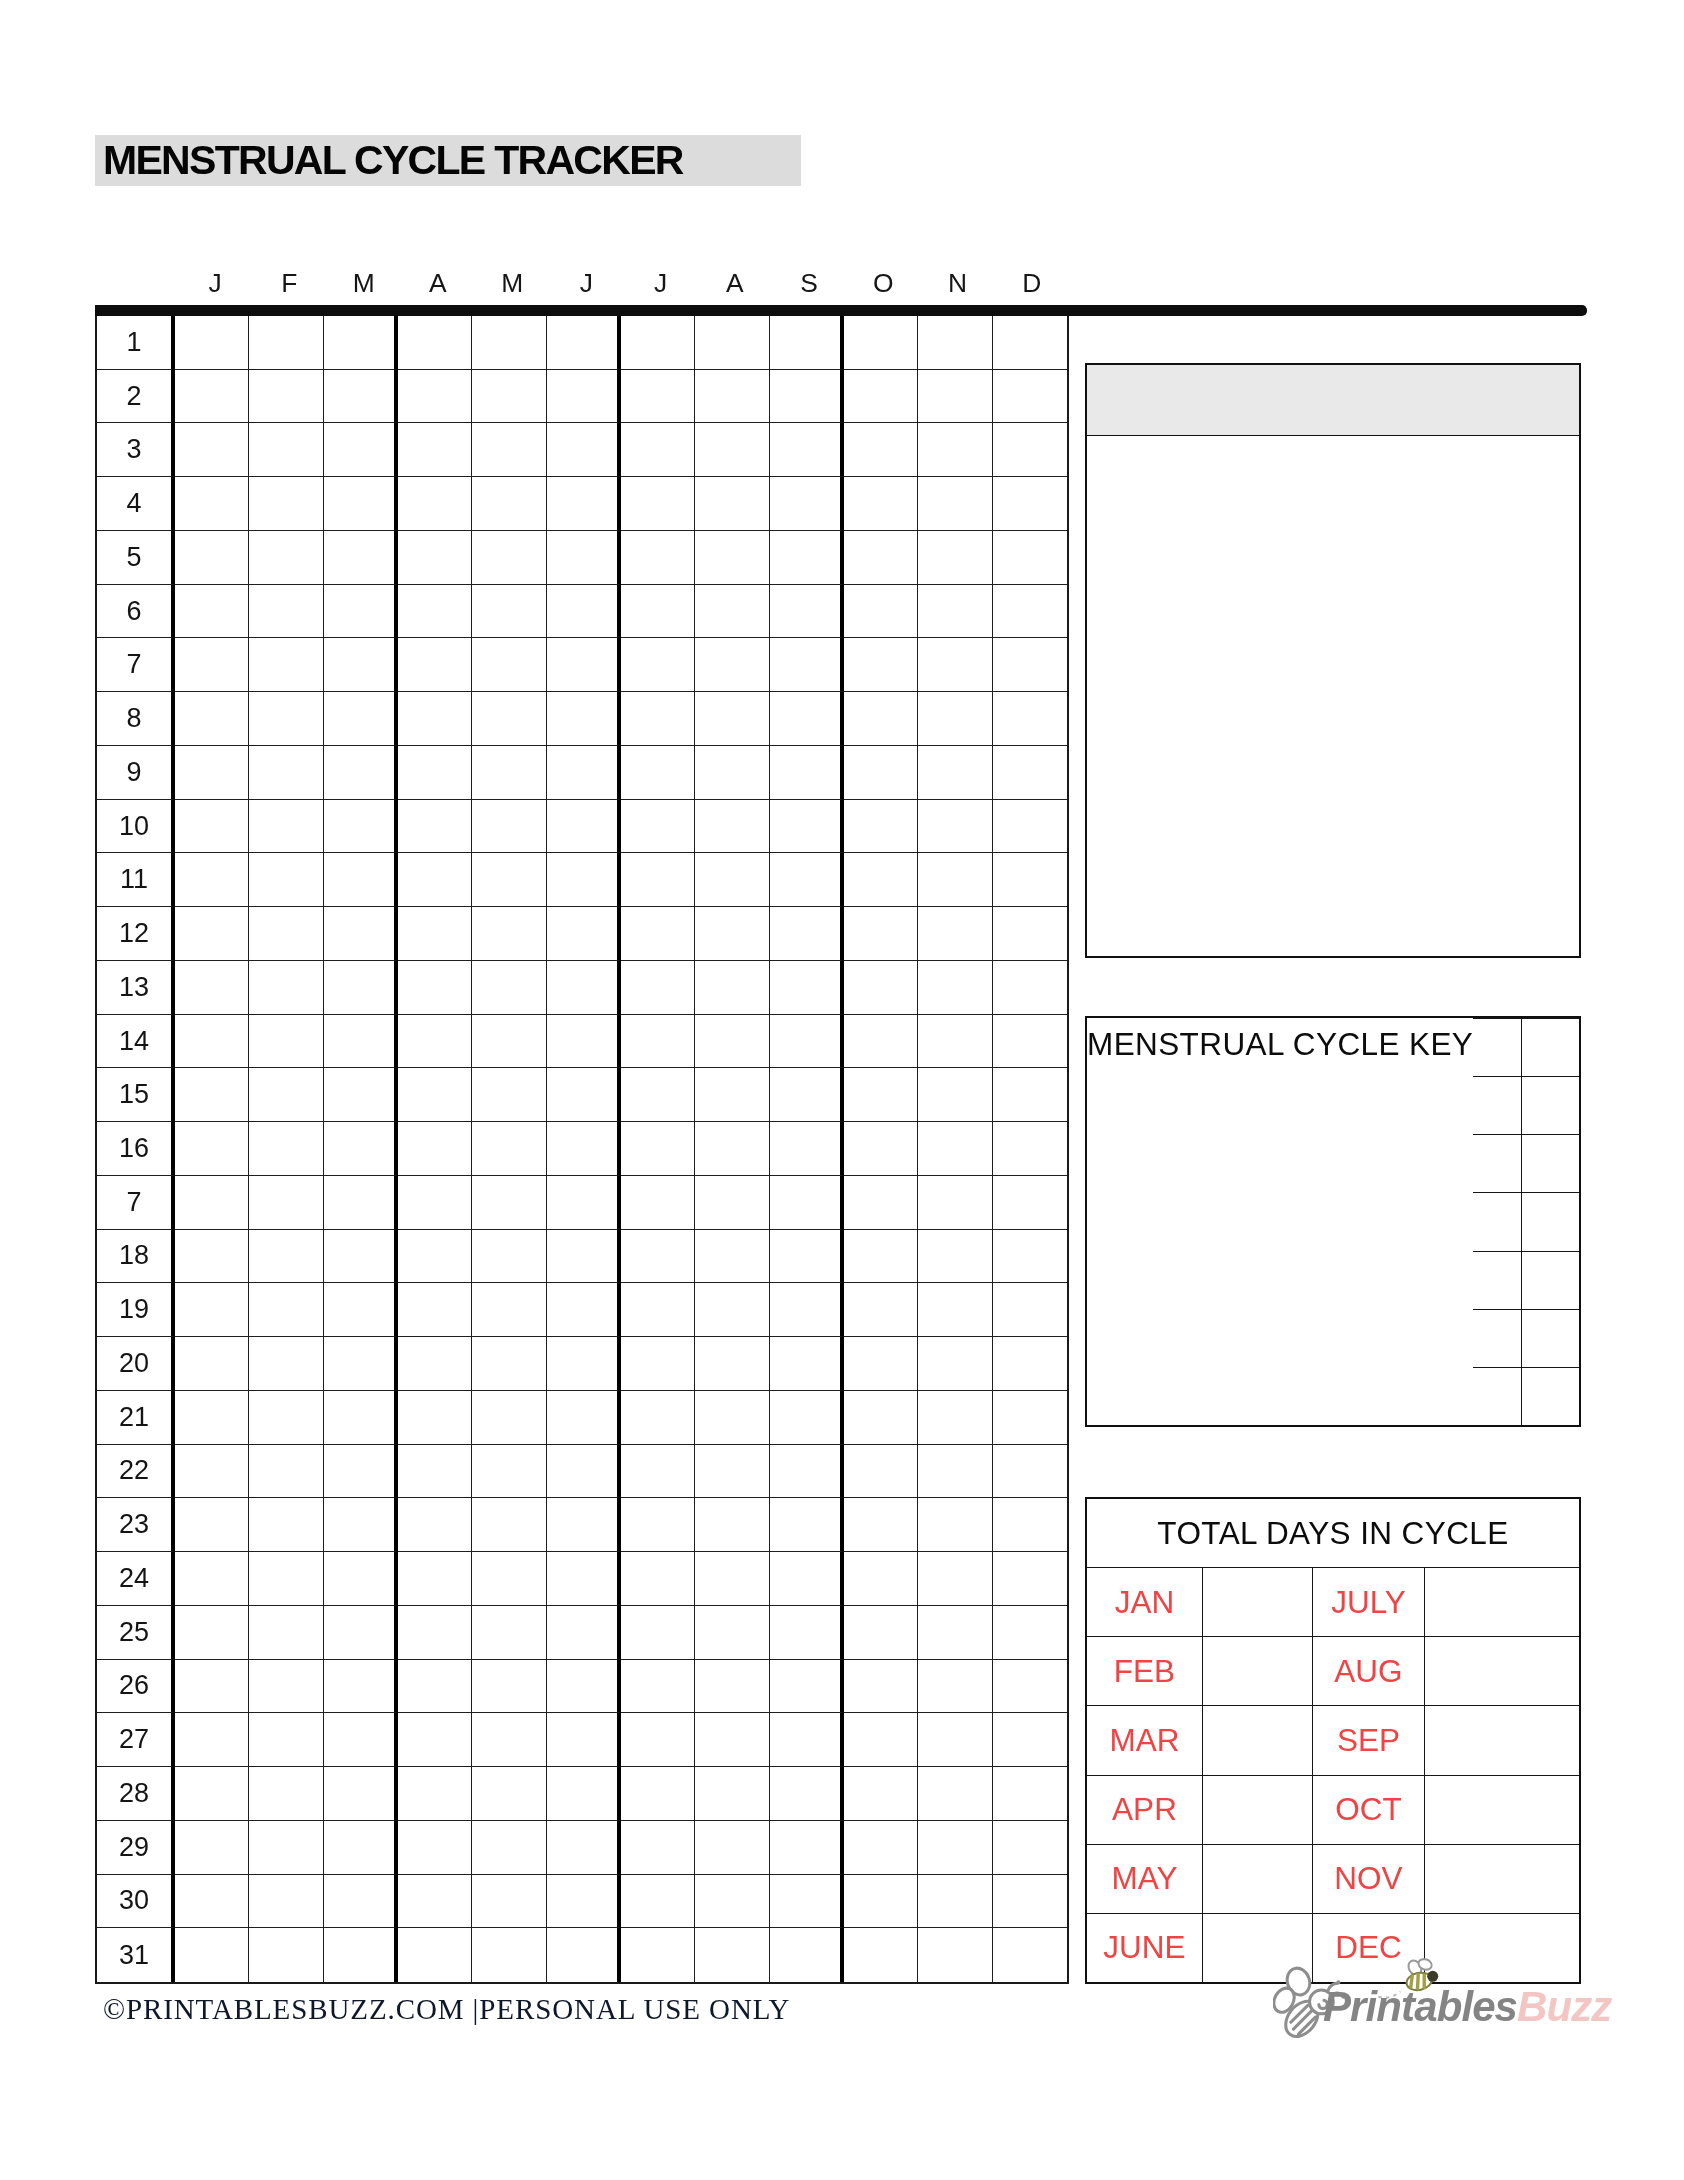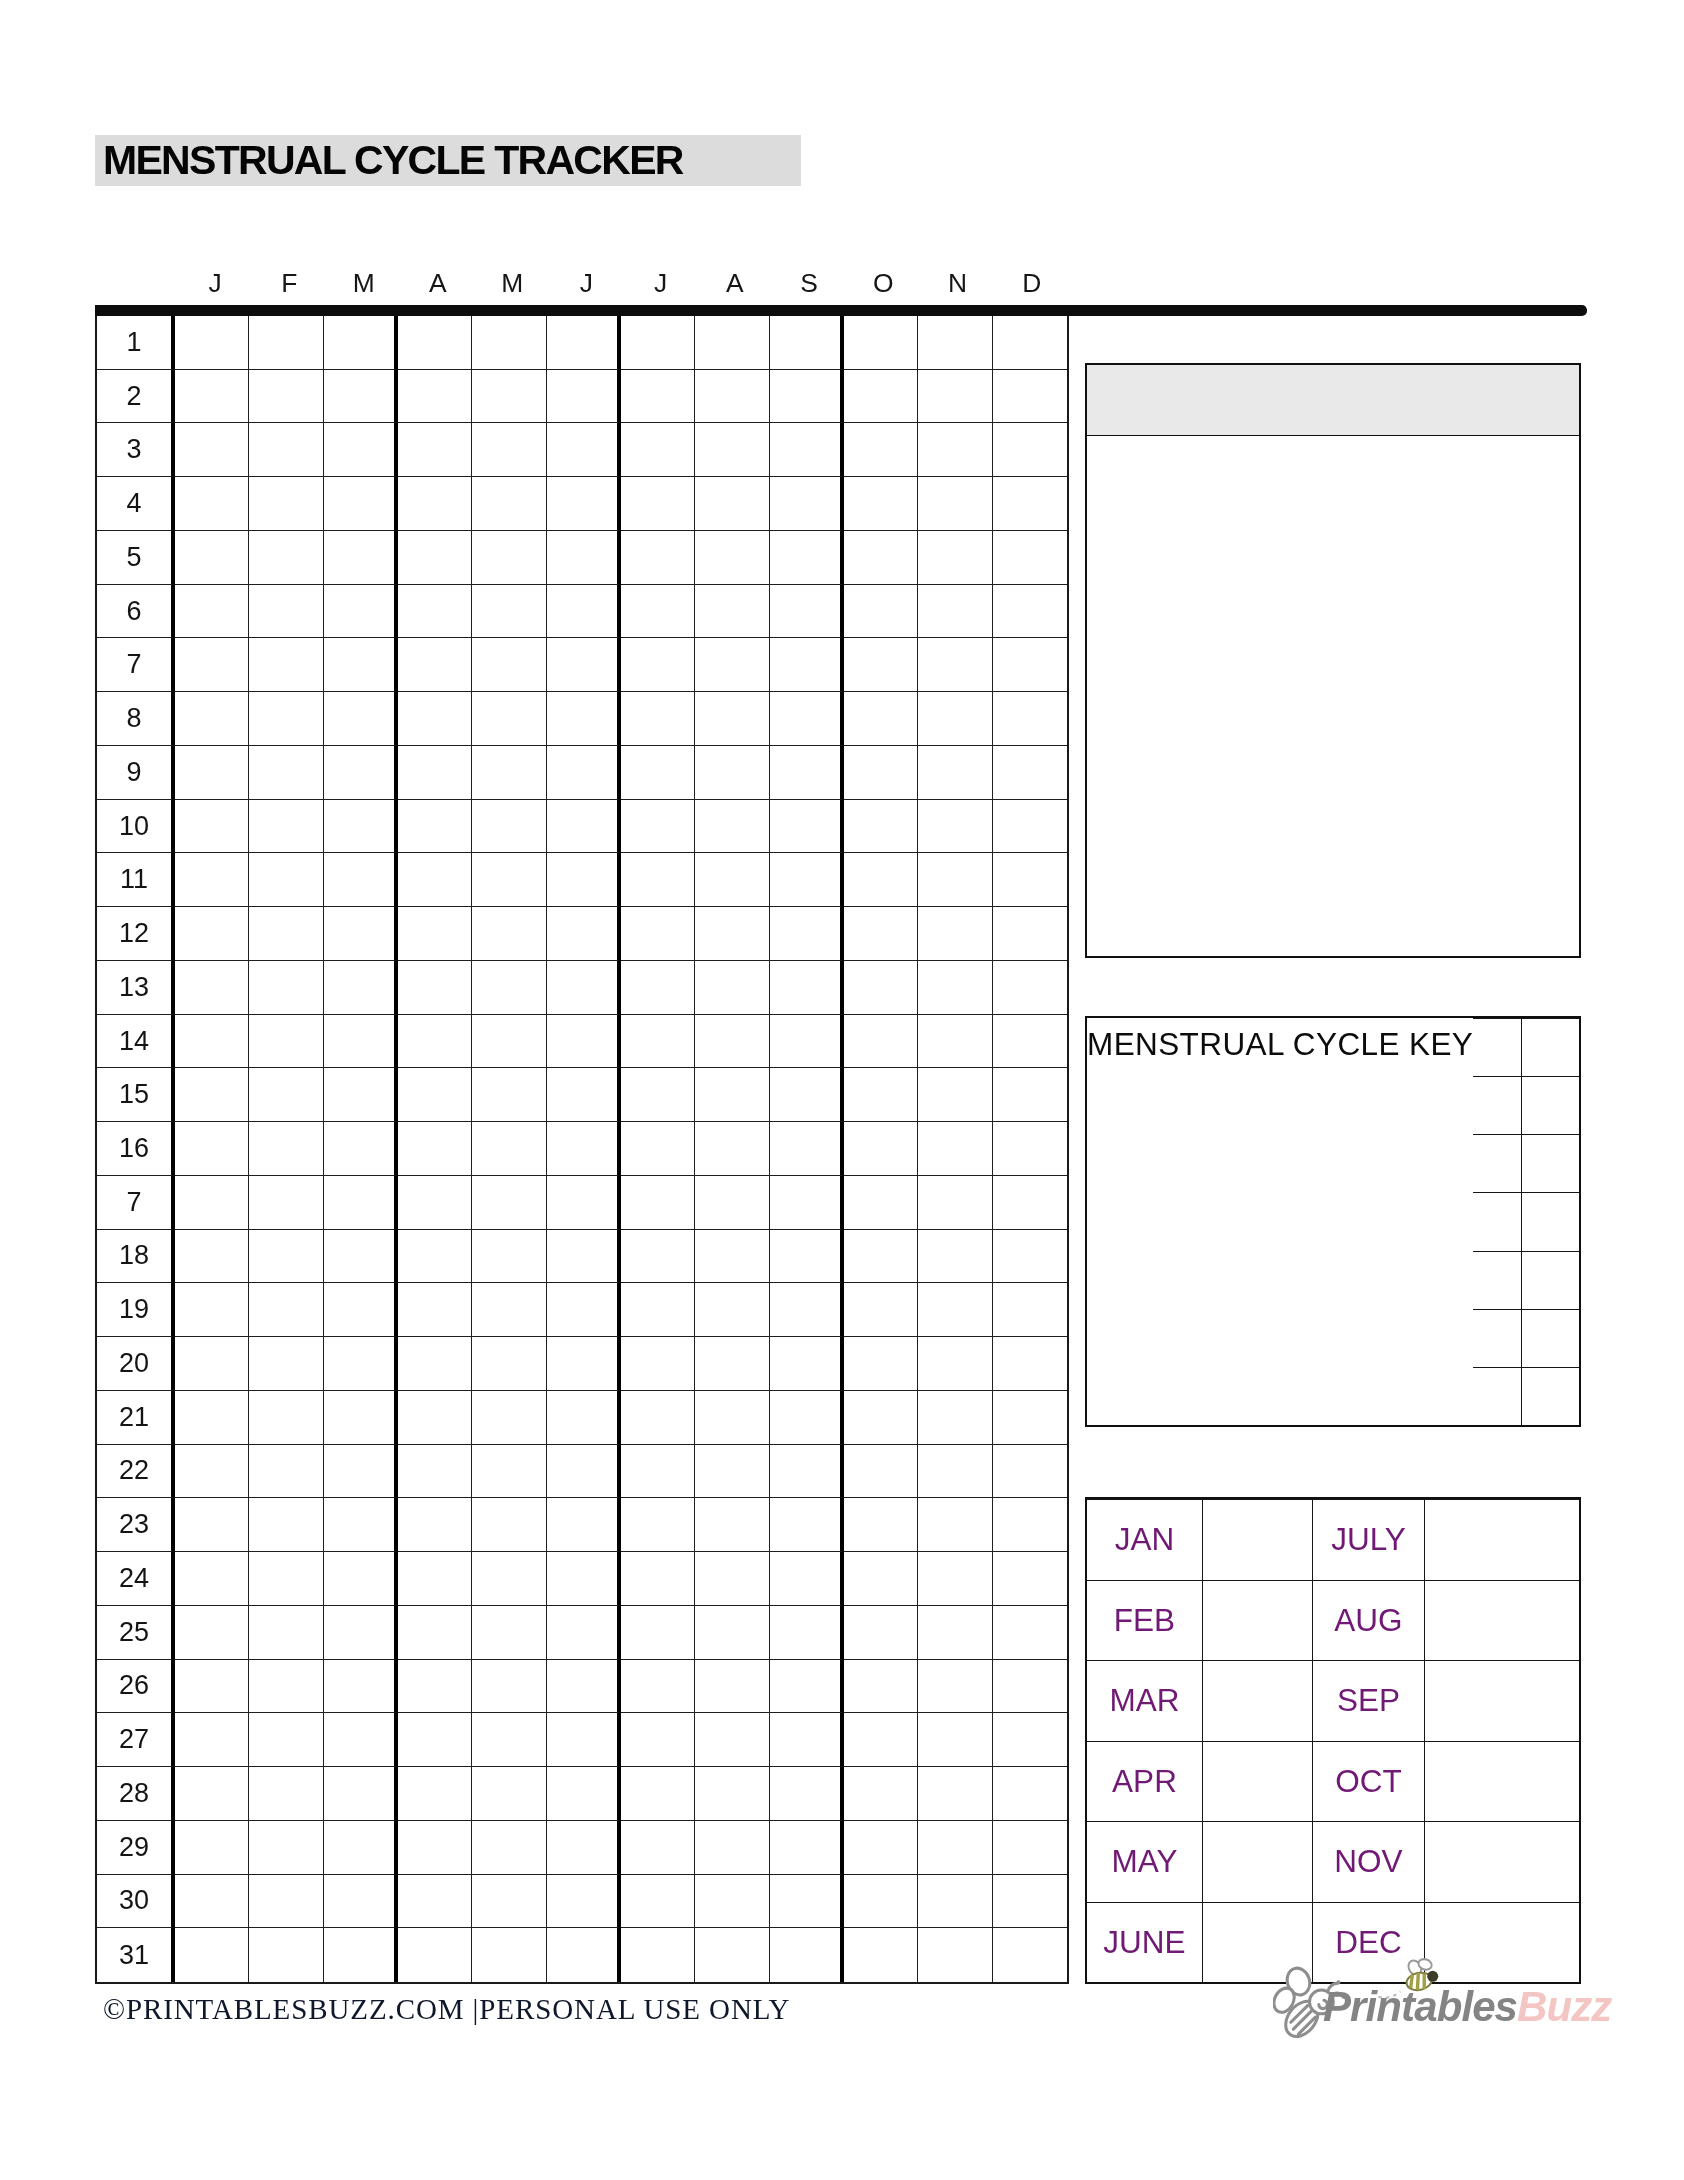--- a/index.html
+++ b/index.html
@@ -50,21 +50,21 @@
   .key-cell-l{width:46%;border-right:1.7px solid #161616;box-sizing:border-box;}
   .key-cell-r{flex:1;}
 
   
   .totaltable{top:1497px;height:487px;display:flex;flex-direction:column;}
   .total-header{height:68px;min-height:68px;display:flex;align-items:center;justify-content:center;
                 font-size:31.5px;color:#0c0c0c;letter-spacing:0.4px;}
   .total-row{flex:1;display:grid;grid-template-columns:116px 110px 112px 1fr;
              border-top:1.7px solid #161616;}
   .total-row>div{display:flex;align-items:center;justify-content:center;box-sizing:border-box;
-                 font-size:31.5px;color:#701a75;}
+                 font-size:31.5px;color:#ef4444;}
   .total-row>div:nth-child(-n+3){border-right:1.7px solid #161616;}
 
   
   .copyright{position:absolute;left:103px;top:1993px;font-family:"Liberation Serif", serif;
              font-size:29px;color:#0f172a;letter-spacing:0.9px;white-space:nowrap;}
   .logo{position:absolute;top:1964px;left:1273px;width:315px;height:85px;}
   .logo-text{position:absolute;left:50px;top:19px;font-size:42px;font-weight:800;
              font-style:italic;letter-spacing:-0.9px;white-space:nowrap;}
   .logo-gray{color:#848484;}
   .logo-pink{color:#f3c6c3;}
@@ -535,20 +535,21 @@
           <div class="key-cell-r"></div>
         </div>
         <div class="key-row">
           <div class="key-cell-l"></div>
           <div class="key-cell-r"></div>
         </div>
       </div>
   </div>
 
   <div class="panel totaltable">
+    <div class="total-header">TOTAL DAYS IN CYCLE</div>
     <div id="totalRows" style="display:flex;flex-direction:column;flex:1;">
         <div class="total-row">
           <div>JAN</div>
           <div></div>
           <div>JULY</div>
           <div></div>
         </div>
         <div class="total-row">
           <div>FEB</div>
           <div></div>

